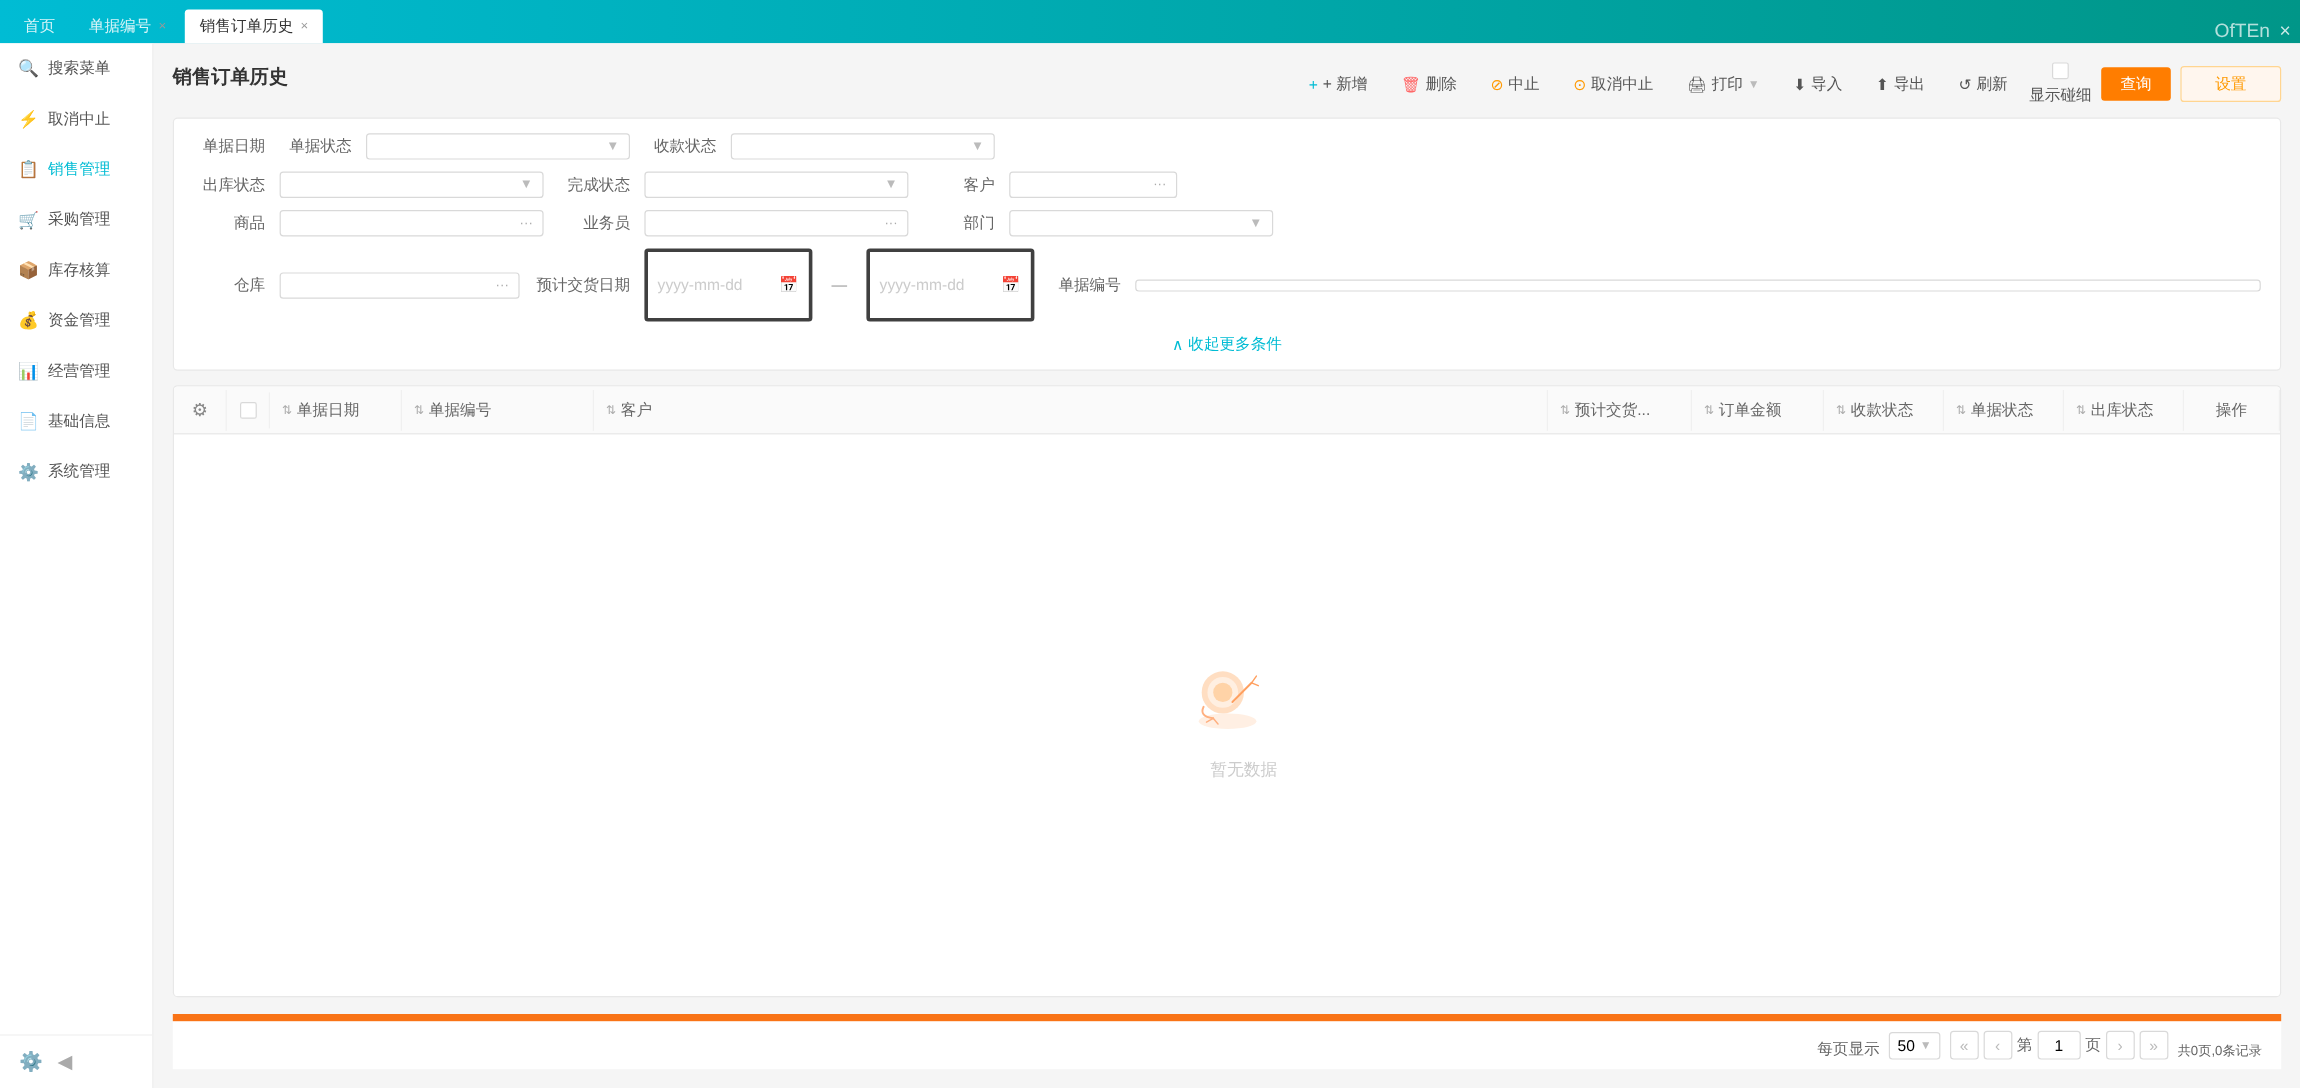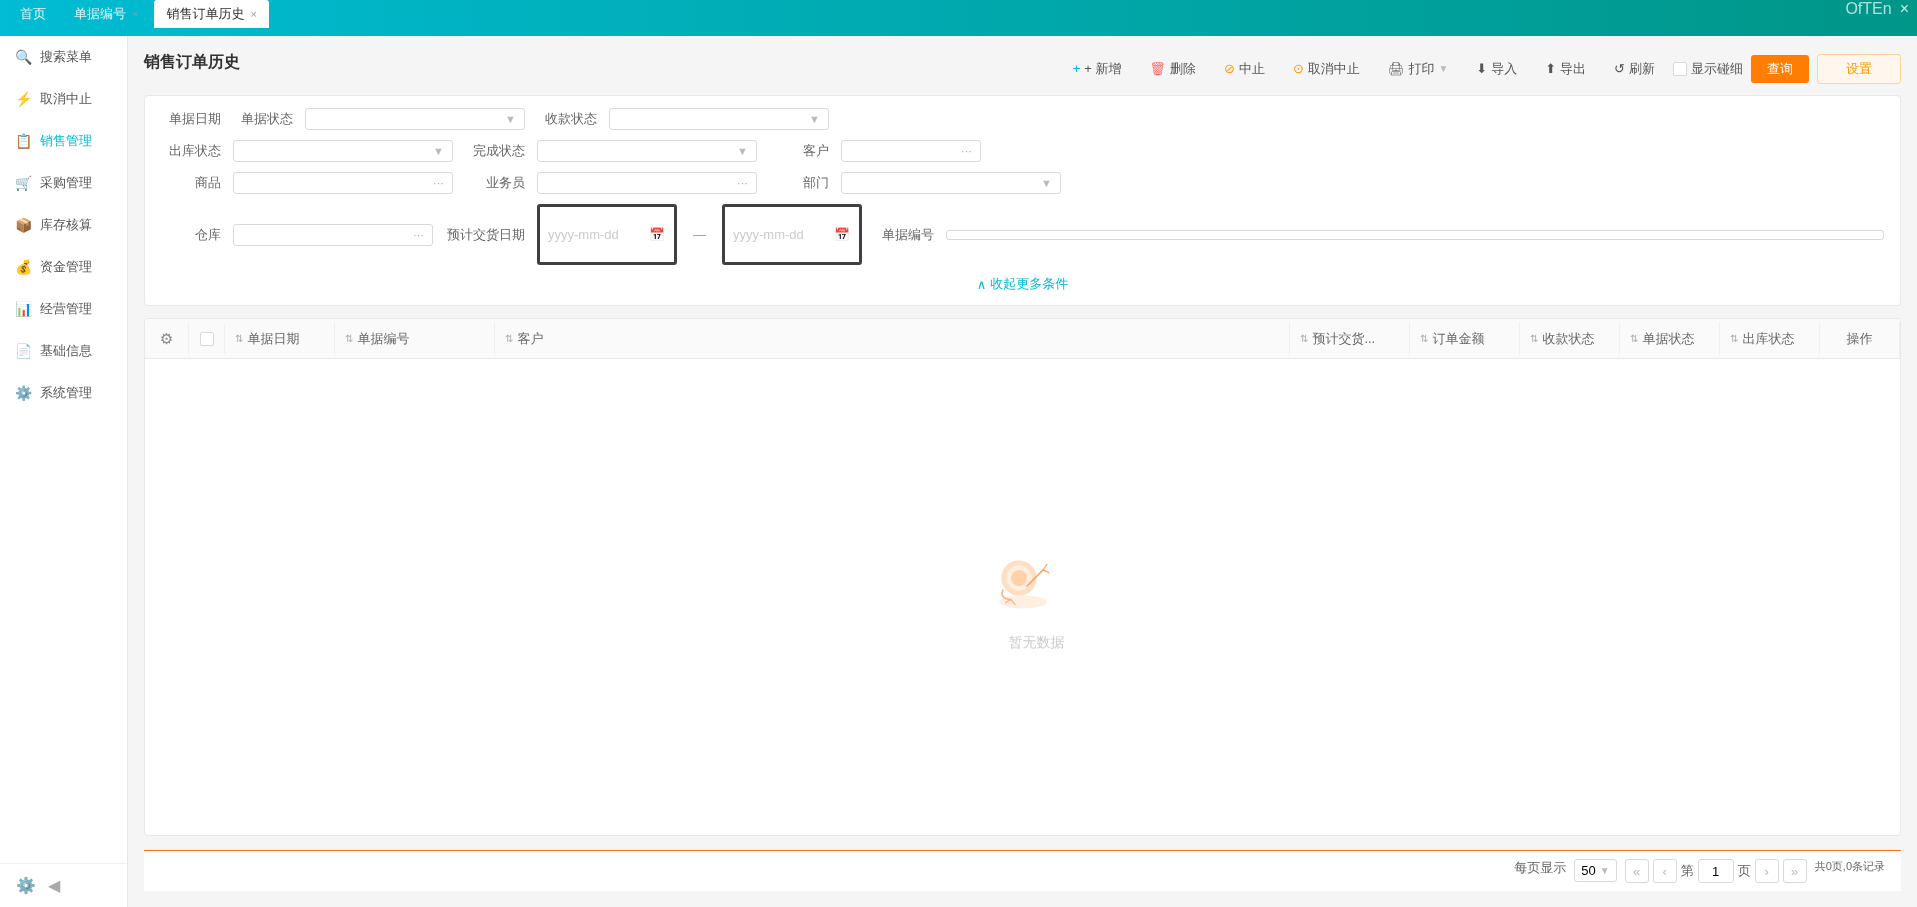--- a/index.html
+++ b/index.html
@@ -3,21 +3,21 @@
   <meta charset="utf-8">
   <style>
     * { box-sizing: border-box; margin: 0; padding: 0; font-family: 'Microsoft YaHei', Arial, sans-serif; font-size: 13px; }
     body { display: flex; flex-direction: column; height: 907px; overflow: hidden; background: #f5f5f5; }
 
     
     .top-bar {
       height: 36px;
       background: linear-gradient(to right, #00bcd4, #009688);
       display: flex;
-      align-items: flex-start;
+      align-items: flex-end;
       padding: 0 8px;
       gap: 0;
       flex-shrink: 0;
     }
     .top-bar-tabs {
       display: flex;
       align-items: center;
       gap: 4px;
       flex: 1;
     }
@@ -146,20 +146,21 @@
       color: #fff;
       padding: 5px 16px;
       border-radius: 3px;
     }
     .display-check {
       display: flex;
       align-items: center;
       gap: 4px;
       color: #555;
       font-size: 13px;
+      flex-direction: column;
     }
 
     
     .filter-panel {
       background: #fff;
       border: 1px solid #e8e8e8;
       border-radius: 4px;
       padding: 12px 16px;
       margin-bottom: 12px;
     }
@@ -308,24 +309,24 @@
       height: 80px;
     }
     .empty-text {
       color: #ccc;
       font-size: 14px;
       margin-left: 28px;
     }
 
     
     .table-footer {
-      border-top: 1px solid #f97316;
+      border-top: 6px solid #f97316;
       padding: 8px 16px;
       display: flex;
-      align-items: flex-start;
+      align-items: flex-end;
       justify-content: flex-end;
       gap: 8px;
       background: #fff;
       margin-top: 14px;
     }
     .footer-label { color: #666; font-size: 13px; }
     .footer-select {
       border: 1px solid #d9d9d9;
       border-radius: 3px;
       padding: 3px 6px;

